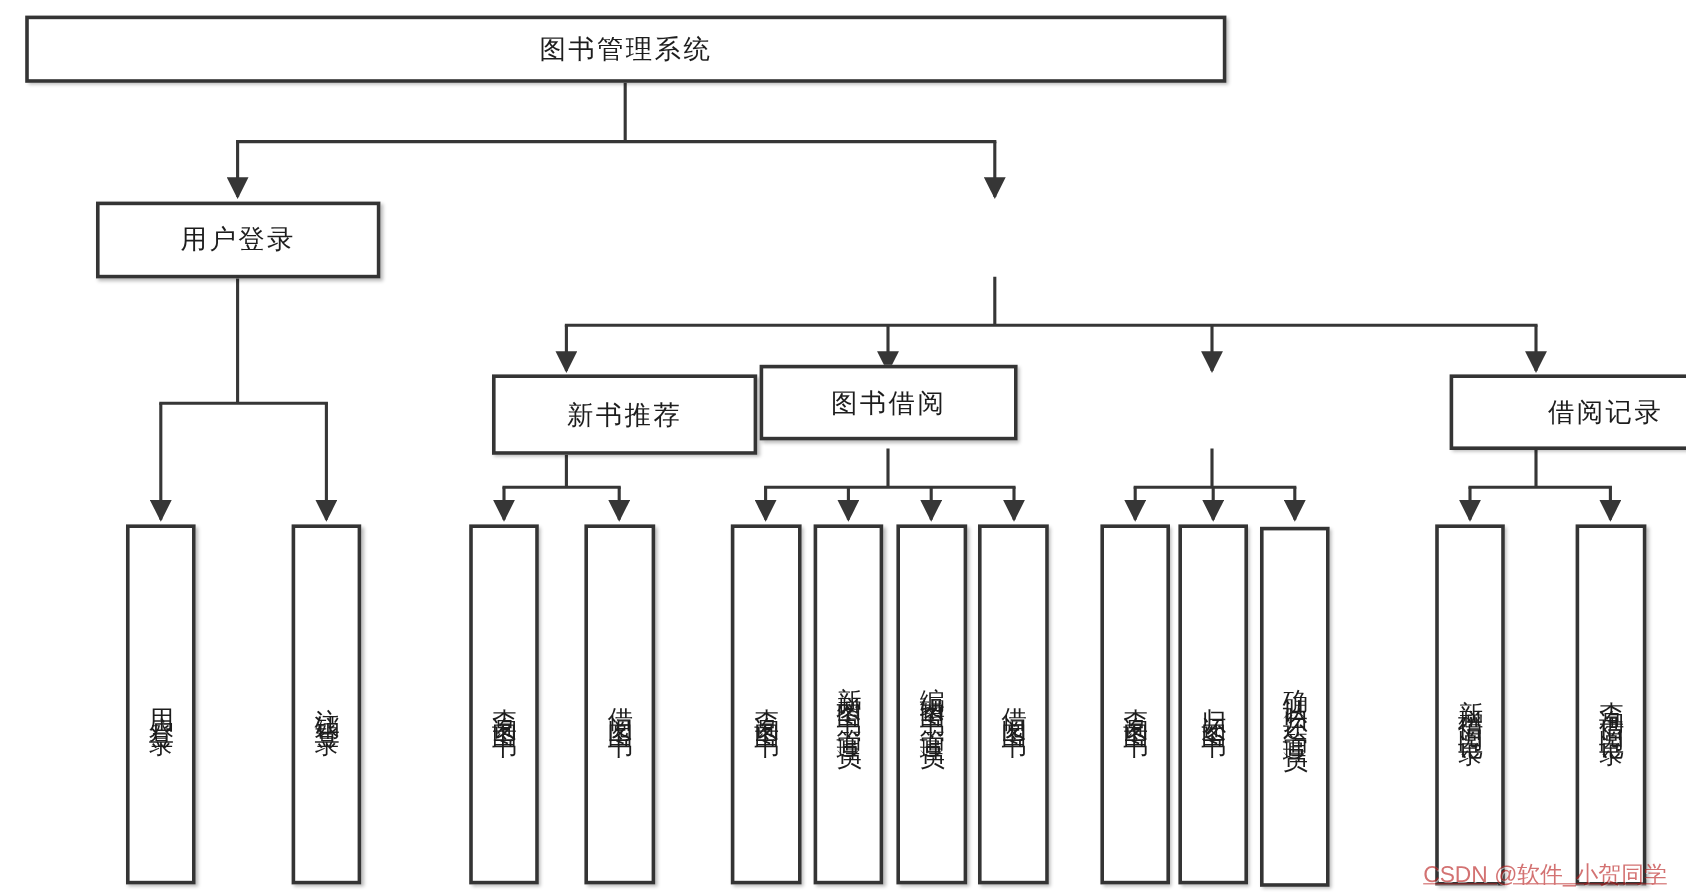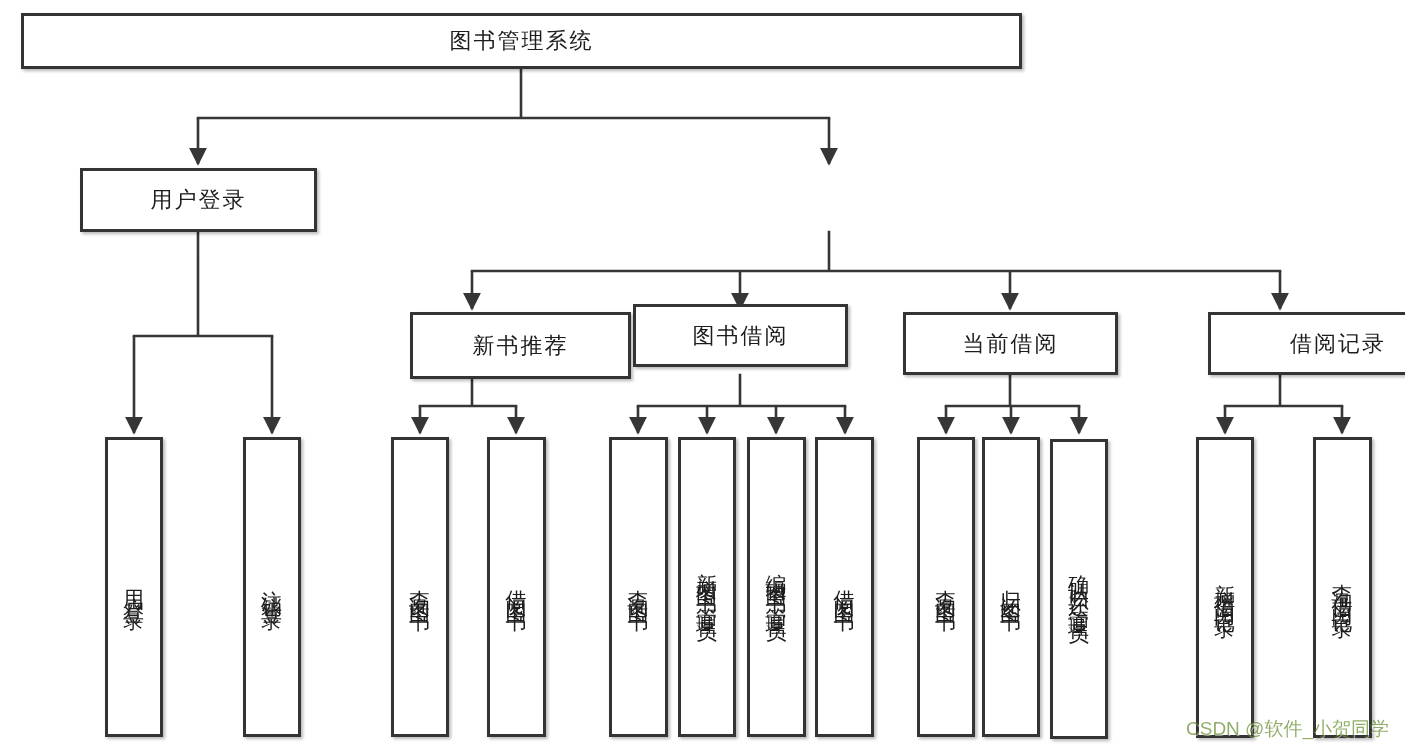--- a/index.html
+++ b/index.html
@@ -69,24 +69,25 @@
     letter-spacing: 7px;
     color: #1d1d1d;
     max-height: 290px;
   }
   .watermark {
     position: absolute;
     z-index: 3;
     left: 1186px;
     top: 716px;
     font-size: 19px;
-    color: #4d7c0f;
+    color: #b91c1c;
     opacity: 0.62;
     white-space: nowrap;
     text-shadow: 1px 1px 0 rgba(255,255,255,0.8);
+    text-decoration: underline;
   }
 </style>
 </head>
 <body>
 
 <div class="canvas">
 
   <svg class="wires" width="1405" height="747" viewBox="0 0 1405 747" aria-hidden="true">
     <defs>
       <marker id="arrowhead" viewBox="0 0 10 10" refX="9" refY="5" markerWidth="7" markerHeight="7" orient="auto">
@@ -130,23 +131,20 @@
   <div class="node" style="left:80px; top:168px; width:237px; height:64px;">
     <span class="hlabel">用户登录</span>
   </div>
 
   <div class="node" style="left:363px; top:312px; width:221px; height:67px;margin-left:47px;">
     <span class="hlabel">新书推荐</span>
   </div>
   <div class="node" style="left:633px; top:304px; width:215px; height:63px;">
     <span class="hlabel">图书借阅</span>
   </div>
-  <div class="node" style="left:903px; top:312px; width:215px; height:63px;">
-    <span class="hlabel">当前借阅</span>
-  </div>
   <div class="node" style="left:1208px; top:312px; width:260px; height:63px;">
     <span class="hlabel">借阅记录</span>
   </div>
 
   <div class="leaf" style="left:105px; top:437px; width:58px; height:300px;">
     <span class="vtext">用户登录</span>
   </div>
   <div class="leaf" style="left:243px; top:437px; width:58px; height:300px;">
     <span class="vtext">注销登录</span>
   </div>

